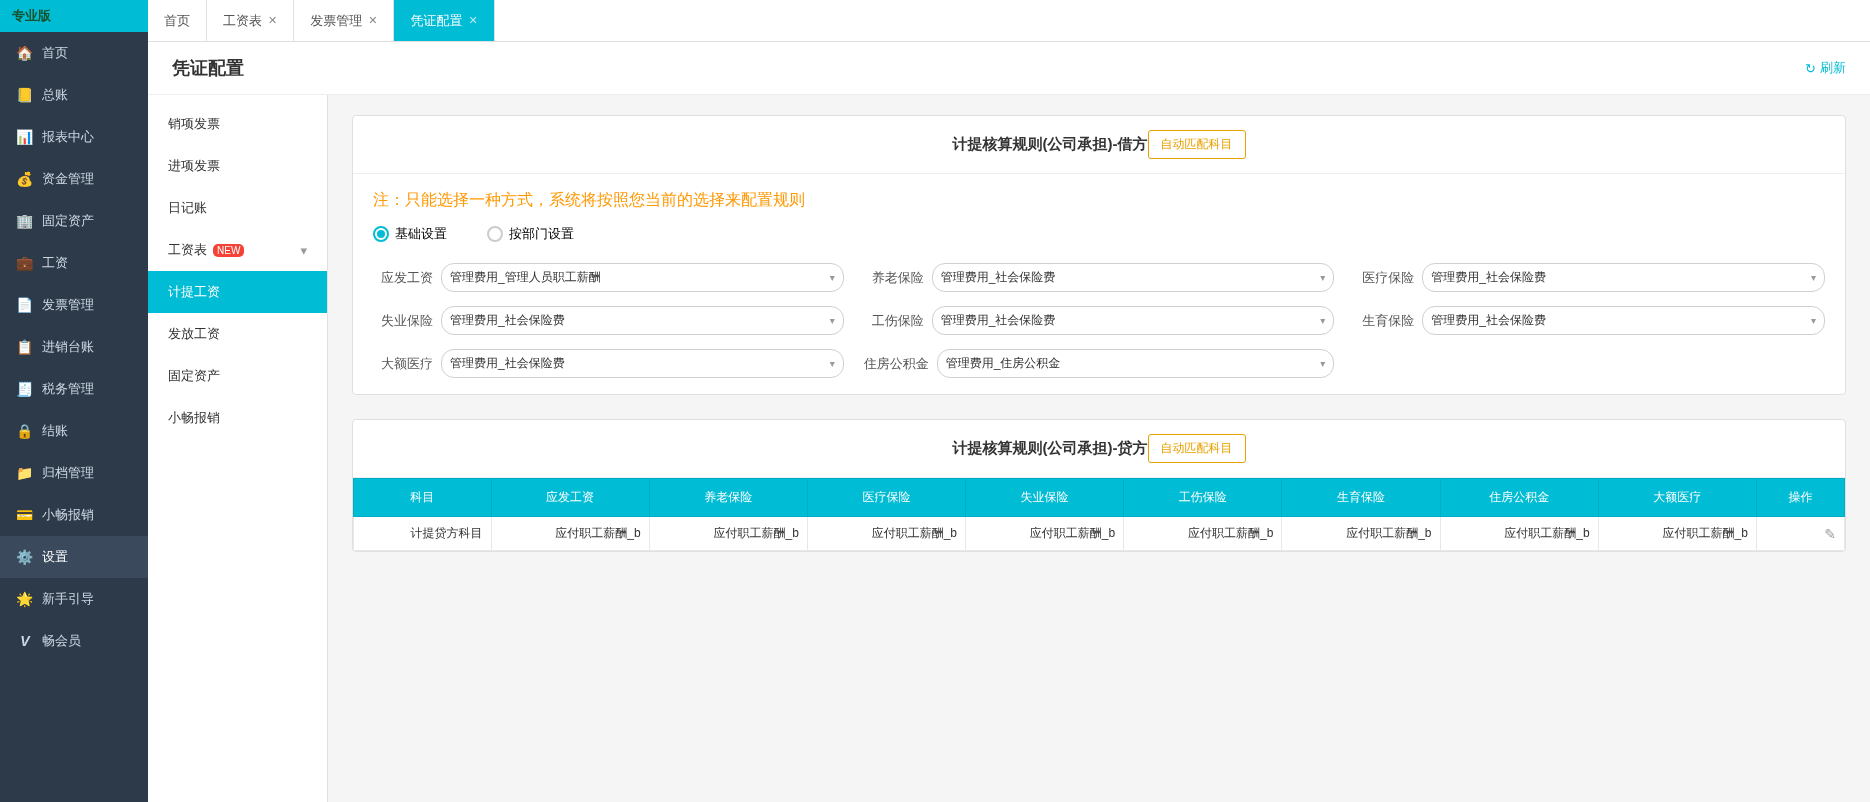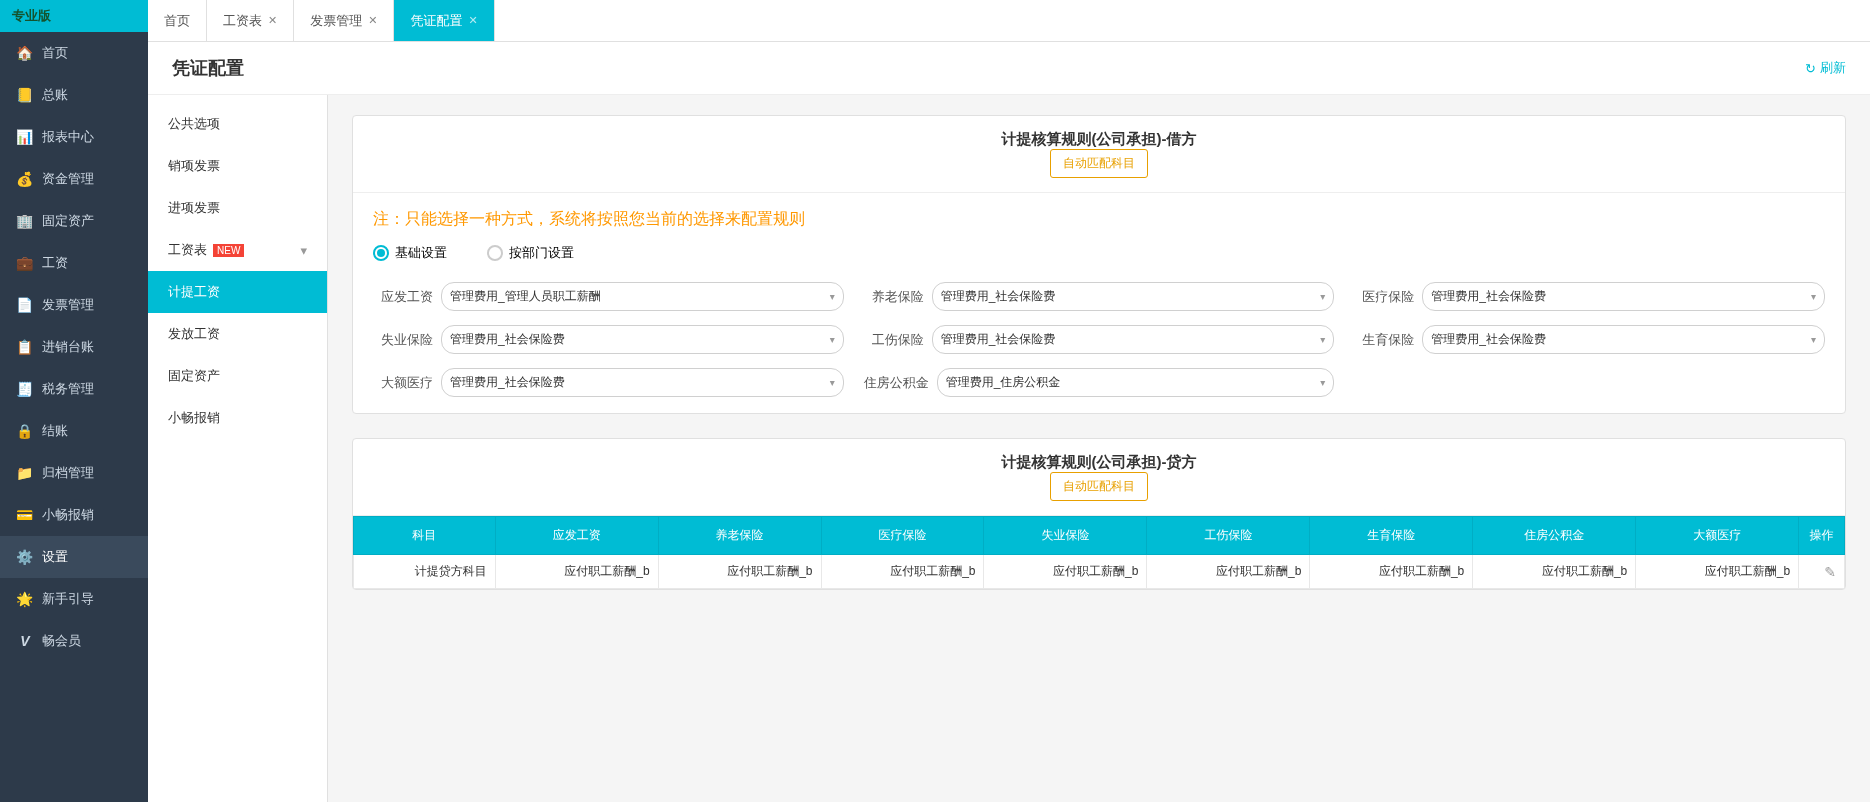--- a/index.html
+++ b/index.html
@@ -122,21 +122,21 @@
     }
     .left-nav-item.active {
       background: #00bcd4;
       color: #fff;
     }
     .left-nav-item .new-badge {
       background: #f44336;
       color: #fff;
       font-size: 10px;
       padding: 1px 4px;
-      border-radius: 0;
+      border-radius: 5px;
     }
 
     
     .right-content {
       flex: 1;
       overflow-y: auto;
       padding: 20px 24px;
     }
 
     
@@ -148,21 +148,20 @@
     }
     .section-header {
       padding: 14px 20px;
       font-size: 15px;
       font-weight: bold;
       color: #333;
       border-bottom: 1px solid #eee;
       display: flex;
       align-items: center;
       justify-content: center;
-      flex-direction: column;
     }
     .section-body { padding: 16px 20px; }
 
     .note-text {
       color: #ff9800;
       font-size: 16px;
       margin-bottom: 14px;
     }
 
     
@@ -247,21 +246,21 @@
 
     
     .data-table {
       width: 100%;
       border-collapse: collapse;
       font-size: 12px;
     }
     .data-table th {
       background: #00bcd4;
       color: #fff;
-      padding: 10px 0;
+      padding: 10px 16px;
       text-align: center;
       border: 1px solid #00adc4;
       font-weight: normal;
     }
     .data-table td {
       padding: 8px 8px;
       text-align: right;
       border: 1px solid #e8e8e8;
       color: #333;
       background: #fff;
@@ -361,27 +360,27 @@
     <div class="refresh-btn">
       <span>↻</span>
       <span>刷新</span>
     </div>
   </div>
 
   <div class="content-wrapper">
 
     <div class="left-nav">
       <div class="left-nav-item">
-        <span>公共选项</span>
-      </div>
-      <div class="left-nav-item">
         <span>销项发票</span>
       </div>
       <div class="left-nav-item">
         <span>进项发票</span>
+      </div>
+      <div class="left-nav-item">
+        <span>日记账</span>
       </div>
       <div class="left-nav-item" style="justify-content:flex-start;gap:6px;">
         <span>工资表</span>
         <span class="new-badge">NEW</span>
         <span style="margin-left:auto;color:#999;">▾</span>
       </div>
       <div class="left-nav-item active">
         <span>计提工资</span>
       </div>
       <div class="left-nav-item">

